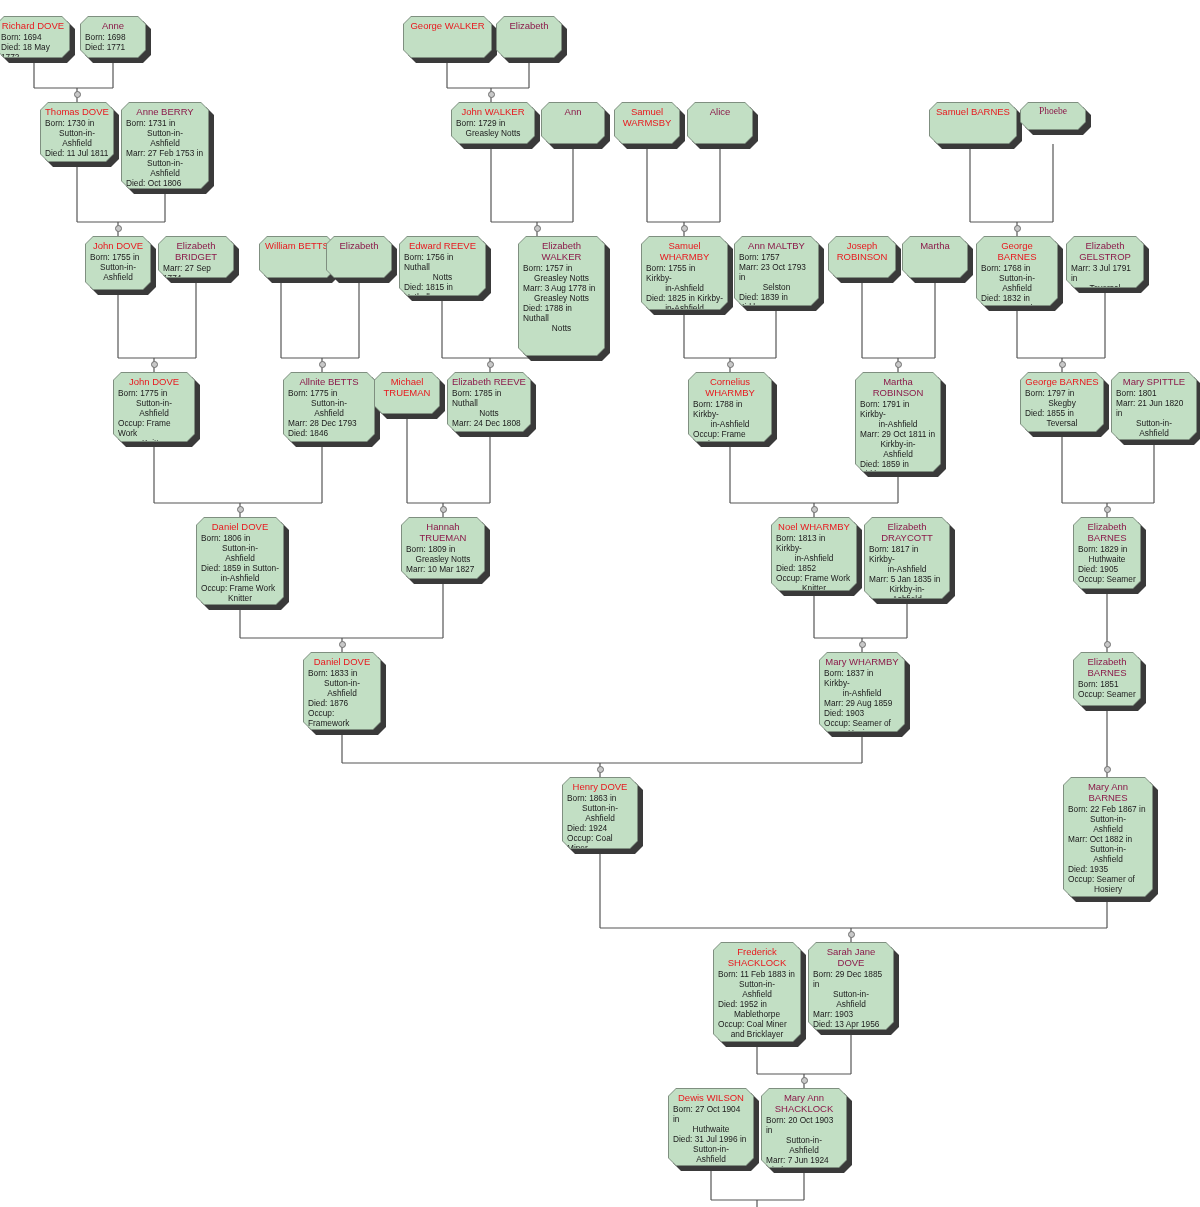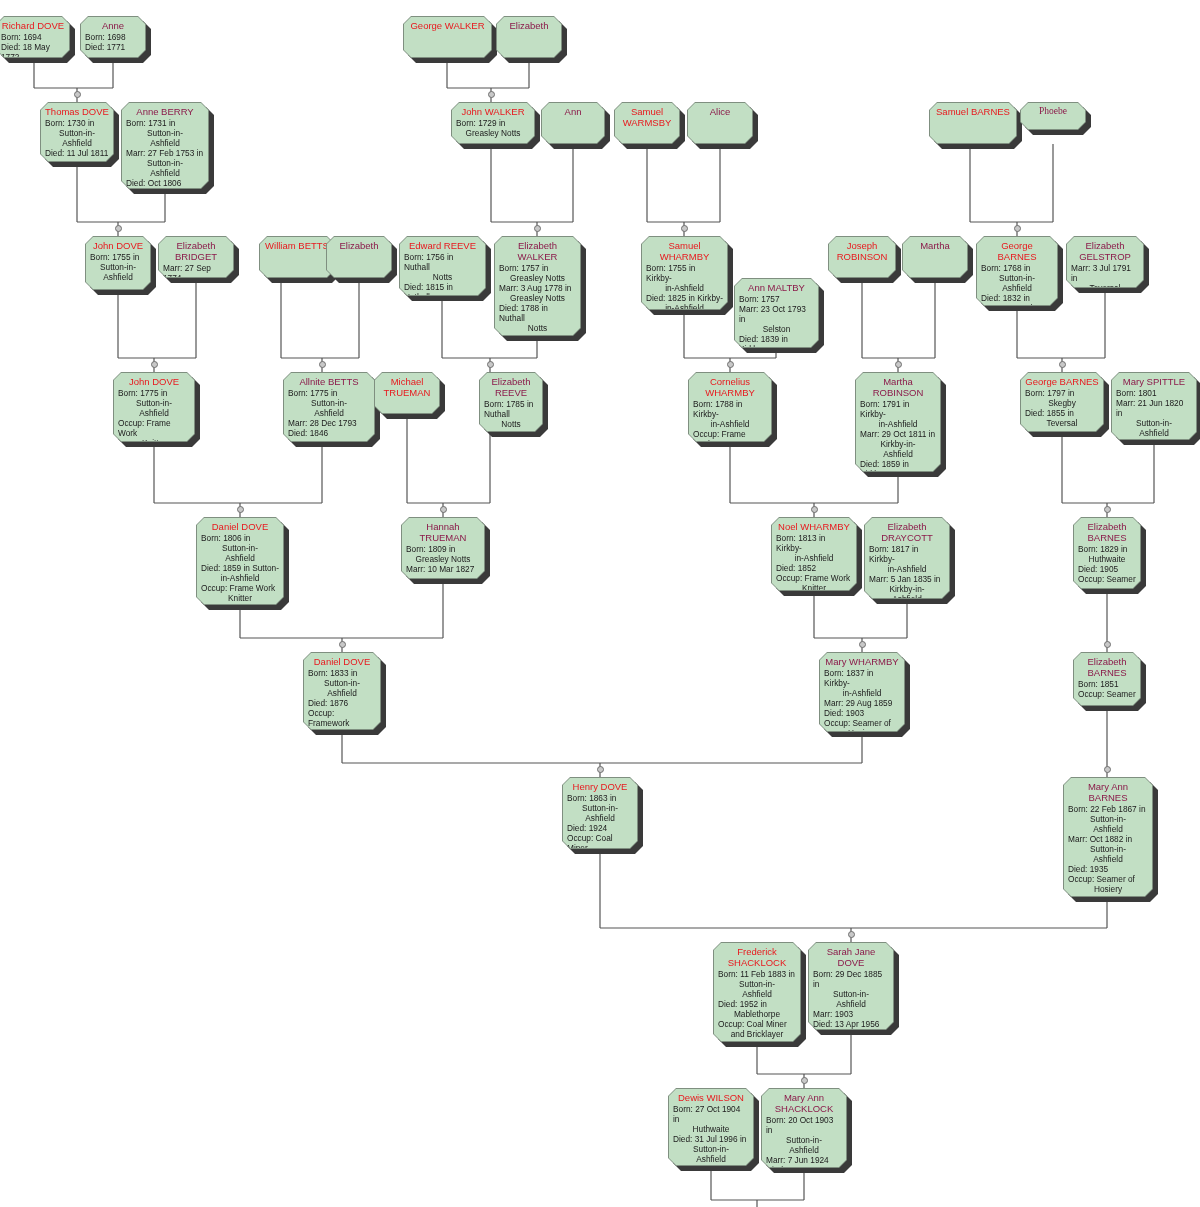--- a/index.html
+++ b/index.html
@@ -247,40 +247,40 @@
     </div>
     <div class="box" style="left: 399px; top: 236px; width: 87px; height: 60px;">
       <div class="shadow"></div>
       <div class="border"></div>
       <div class="fill">
         <div class="name m">Edward REEVE</div>
         <div class="fact"><span>Born: 1756 in Nuthall</span><span class="cont">Notts</span></div>
         <div class="fact"><span>Died: 1815 in Nuthall</span><span class="cont">Notts</span></div>
       </div>
     </div>
-    <div class="box" style="left: 494px; top: 236px; width: 87px; height: 100px; padding-left: 22px;">
+    <div class="box" style="left: 518px; top: 236px; width: 87px; height: 120px; padding-left: 22px;">
       <div class="shadow"></div>
       <div class="border"></div>
       <div class="fill">
         <div class="name f">Elizabeth WALKER</div>
         <div class="fact"><span>Born: 1757 in</span><span class="cont">Greasley Notts</span></div>
         <div class="fact"><span>Marr: 3 Aug 1778 in</span><span class="cont">Greasley Notts</span></div>
         <div class="fact"><span>Died: 1788 in Nuthall</span><span class="cont">Notts</span></div>
       </div>
     </div>
     <div class="box" style="left: 641px; top: 236px; width: 87px; height: 74px;">
       <div class="shadow"></div>
       <div class="border"></div>
       <div class="fill">
         <div class="name m">Samuel WHARMBY</div>
         <div class="fact"><span>Born: 1755 in Kirkby-</span><span class="cont">in-Ashfield</span></div>
         <div class="fact"><span>Died: 1825 in Kirkby-</span><span class="cont">in-Ashfield</span></div>
       </div>
     </div>
-    <div class="box" style="left: 734px; top: 236px; width: 85px; height: 70px; margin-top: 42px;">
+    <div class="box" style="left: 734px; top: 236px; width: 85px; height: 70px;">
       <div class="shadow"></div>
       <div class="border"></div>
       <div class="fill">
         <div class="name f">Ann MALTBY</div>
         <div class="fact"><span>Born: 1757</span></div>
         <div class="fact"><span>Marr: 23 Oct 1793 in</span><span class="cont">Selston</span></div>
         <div class="fact"><span>Died: 1839 in Kirkby-</span><span class="cont">in-Ashfield</span></div>
       </div>
     </div>
     <div class="box" style="left: 828px; top: 236px; width: 68px; height: 42px;">
@@ -333,21 +333,21 @@
         <div class="fact"><span>Died: 1846</span></div>
       </div>
     </div>
     <div class="box" style="left: 374px; top: 372px; width: 66px; height: 42px;">
       <div class="shadow"></div>
       <div class="border"></div>
       <div class="fill">
         <div class="name m">Michael TRUEMAN</div>
       </div>
     </div>
-    <div class="box" style="left: 447px; top: 372px; width: 64px; height: 60px; margin-left: 32px;">
+    <div class="box" style="left: 447px; top: 372px; width: 84px; height: 60px;">
       <div class="shadow"></div>
       <div class="border"></div>
       <div class="fill">
         <div class="name f">Elizabeth REEVE</div>
         <div class="fact"><span>Born: 1785 in Nuthall</span><span class="cont">Notts</span></div>
         <div class="fact"><span>Marr: 24 Dec 1808 in</span><span class="cont">Nuthall Notts</span></div>
       </div>
     </div>
     <div class="box" style="left: 688px; top: 372px; width: 84px; height: 70px;">
       <div class="shadow"></div>

